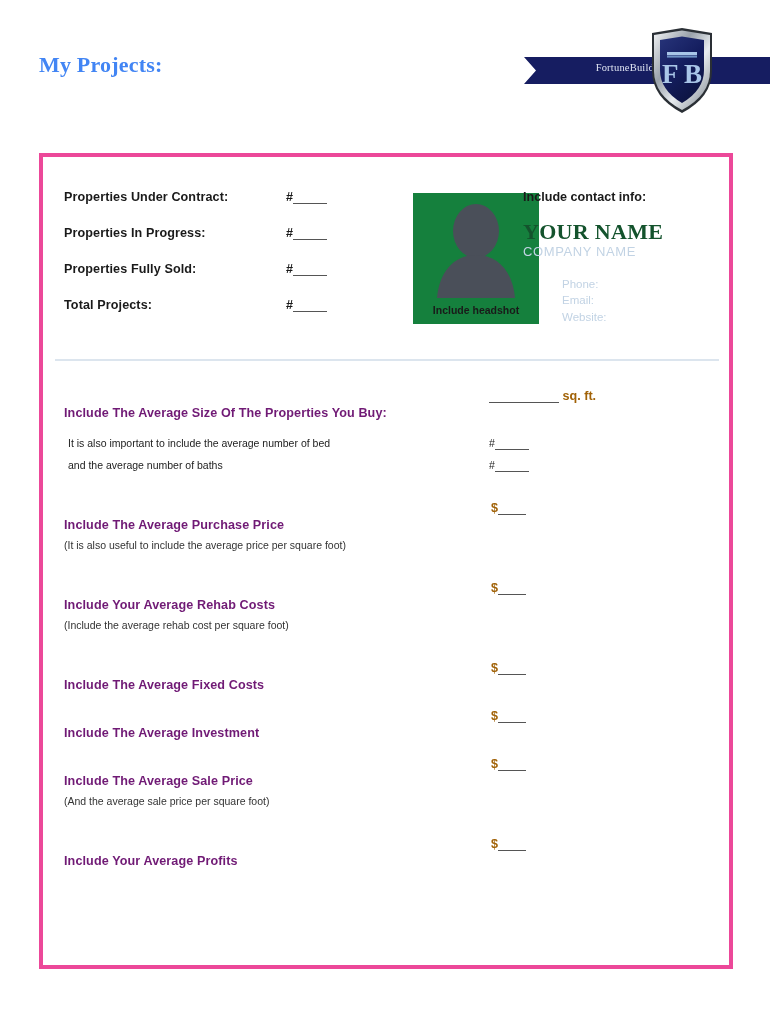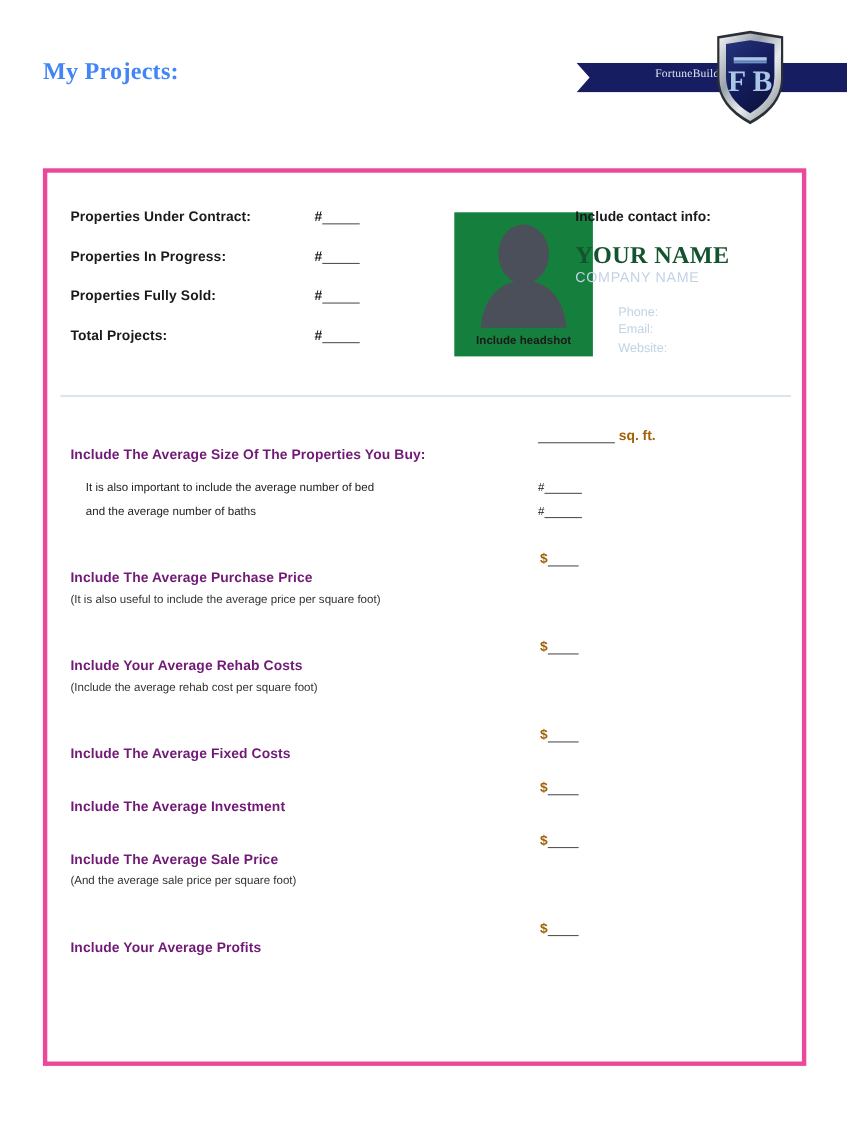--- a/index.html
+++ b/index.html
@@ -232,21 +232,21 @@
     color: #333333;
     margin-top: 16px;
     white-space: nowrap;
   }
   .subrow {
     position: relative;
     height: 22px;
   }
   .subrow-text {
     position: absolute;
-    left: 14px;
+    left: 4px;
     top: 0;
     font-size: 10.5px;
     color: #222222;
     white-space: nowrap;
   }
   .subrow-value {
     position: absolute;
     left: 425px;
     top: 0;
     font-size: 10.5px;

